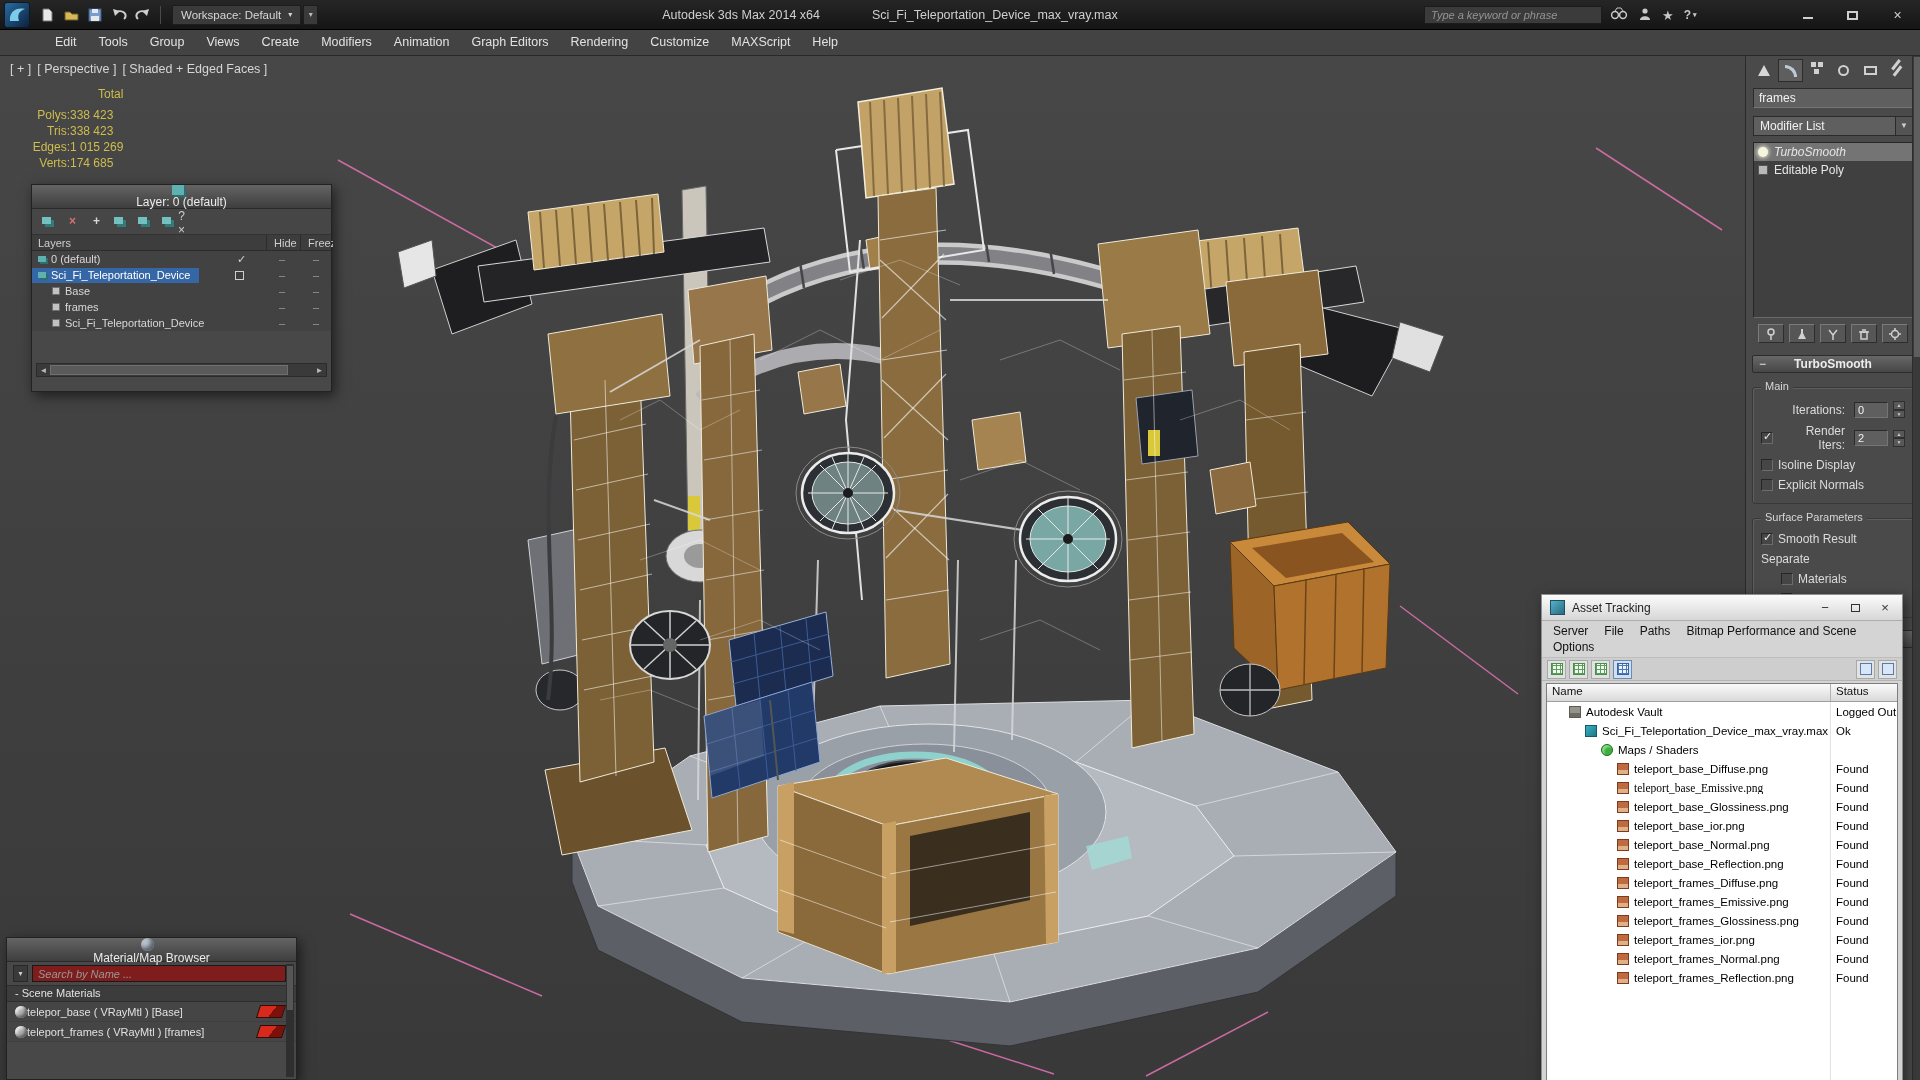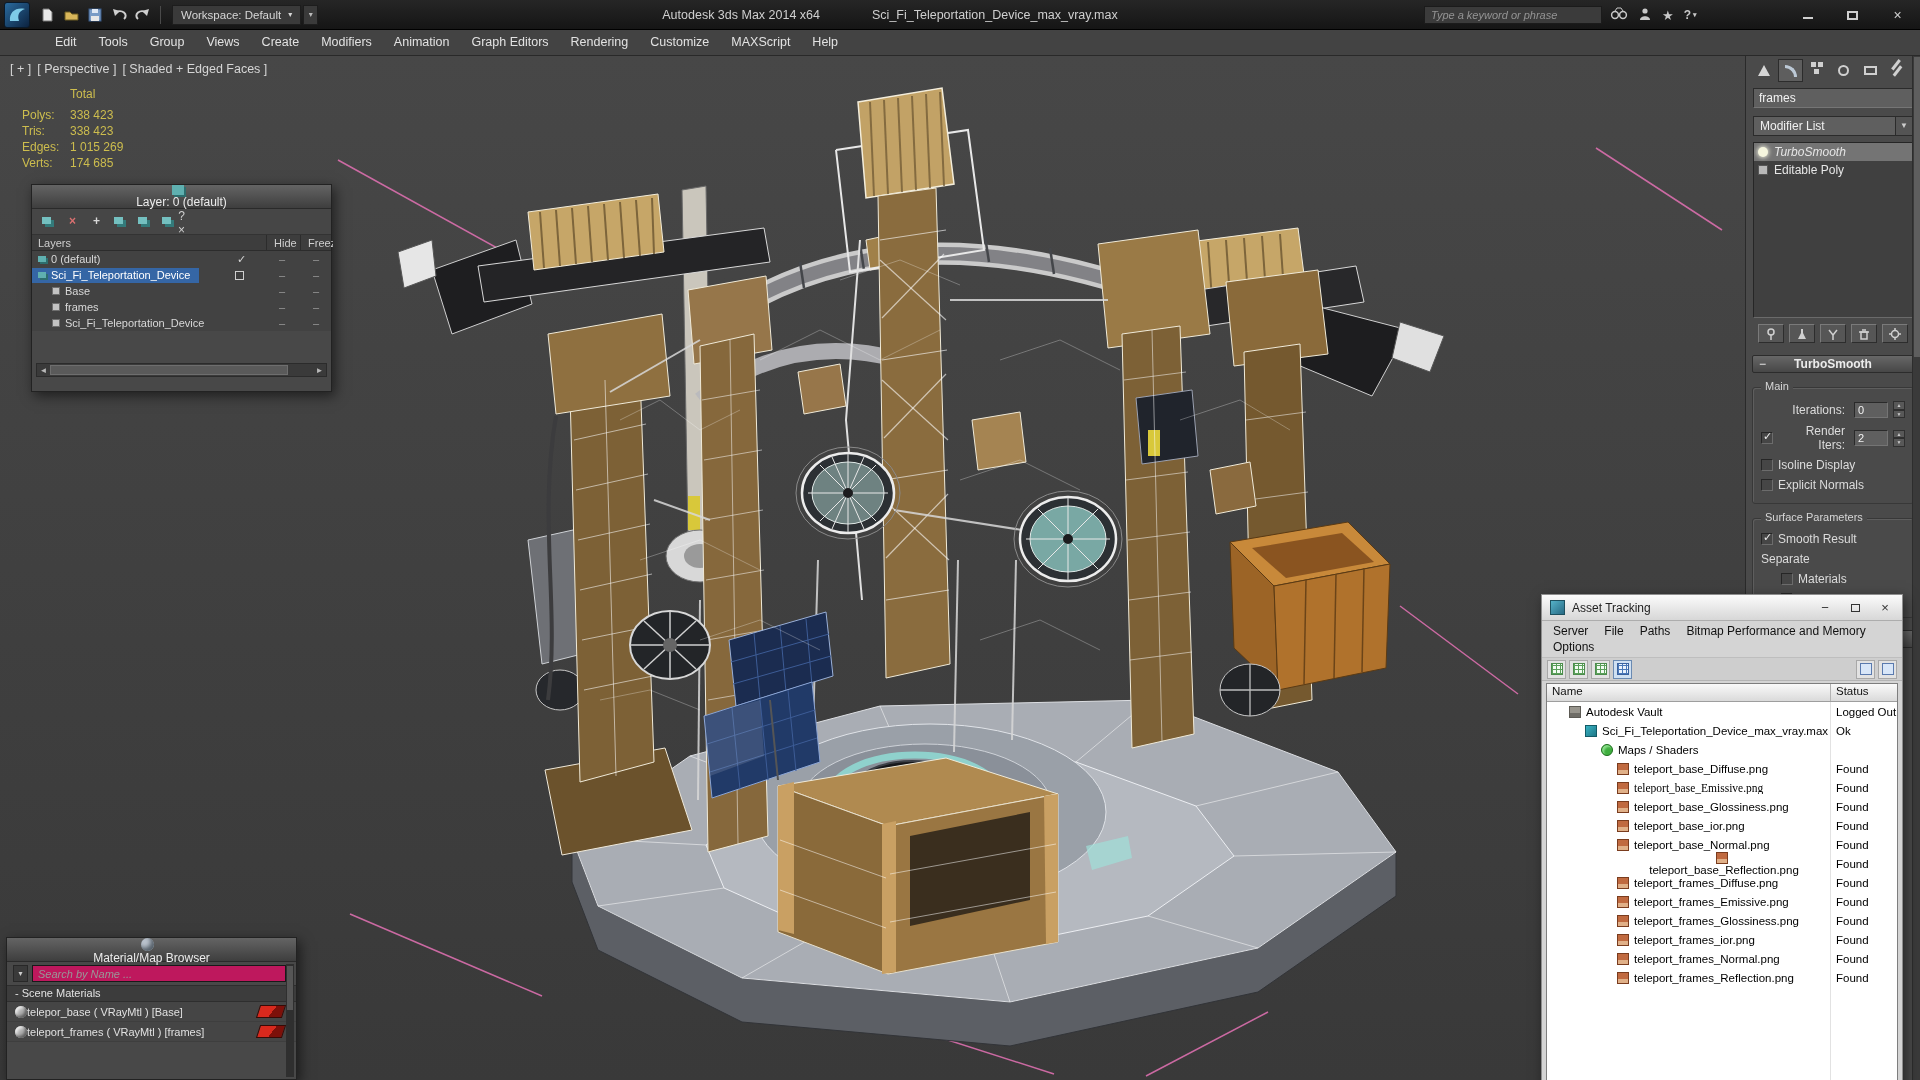--- a/index.html
+++ b/index.html
@@ -26,21 +26,21 @@
   .minbar{width:10px;height:2px;background:#cfcfcf;margin-top:6px;}
   .maxbox{width:11px;height:9px;border:2px solid #cfcfcf;}
 
   
   .menubar{position:absolute;left:0;top:30px;width:1920px;height:26px;background:#434343;border-bottom:1px solid #292929;display:flex;align-items:center;padding-left:44px;z-index:39;}
   .menubar span{padding:0 11px;line-height:25px;color:#e2e2e2;font-size:12.5px;}
 
   
   .viewport{position:absolute;left:0;top:56px;width:1745px;height:1024px;background:linear-gradient(#474747,#393939);overflow:hidden;}
   .vplabel{position:absolute;left:10px;top:6px;display:flex;gap:6px;color:#d6d6d6;font-size:12.5px;}
-  .vpstats{position:absolute;left:22px;top:30px;color:#cdbd4e;font-size:12px;line-height:16px;}
+  .vpstats{position:absolute;left:22px;top:30px;color:#cdbd4e;font-size:12px;line-height:16px;text-align:right;}
   .vpstats .shead{padding-left:48px;margin-bottom:5px;}
   .srow{display:flex;}
   .srow .sl{width:48px;}
 
   
   .dwin{position:absolute;background:#484848;border:1px solid #222;box-shadow:3px 4px 12px rgba(0,0,0,.55);z-index:20;}
   .dtitle{height:24px;background:linear-gradient(#646464,#3e3e3e);border-bottom:1px solid #2a2a2a;display:flex;align-items:center;padding:0 6px;color:#ececec;font-size:12px;flex-direction:column;}
   .dticon{width:12px;height:10px;background:#5fb0b0;box-shadow:2px 2px 0 #2d6e6e;margin-right:8px;flex:none;}
   .dtsphere{width:13px;height:13px;border-radius:50%;background:#b9c2cc;box-shadow:inset -3px -3px 4px #56606a;margin-right:8px;flex:none;}
   .dtspace{flex:1;}
@@ -72,21 +72,21 @@
   .lcol-f{position:absolute;left:271px;width:26px;text-align:center;color:#9a9a9a;}
   .lscroll{position:absolute;left:4px;right:4px;bottom:14px;height:14px;background:#3a3a3a;border:1px solid #2b2b2b;display:flex;align-items:center;}
   .sarrow{width:13px;text-align:center;font-size:8px;color:#b8b8b8;flex:none;}
   .ltrack{flex:1;height:12px;display:flex;align-items:center;}
   .lthumb{width:238px;height:10px;background:#5a5a5a;border:1px solid #6e6e6e;}
 
   
   .mwin{left:6px;top:937px;width:291px;height:143px;}
   .msearchrow{display:flex;align-items:center;gap:4px;padding:3px 10px 3px 6px;}
   .mdrop{width:15px;height:17px;background:#3a3a3a;border:1px solid #282828;color:#ccc;text-align:center;font-size:8px;line-height:16px;flex:none;}
-  .msearch{flex:1;height:17px;background:#be185d;border:1px solid #191919;color:#cfcfcf;font-size:11px;padding:0 5px;font-family:inherit;}
+  .msearch{flex:1;height:17px;background:#7f1d1d;border:1px solid #191919;color:#cfcfcf;font-size:11px;padding:0 5px;font-family:inherit;}
   .msearch::placeholder{font-style:italic;color:#989898;}
   .msection{height:17px;background:#3c3c3c;border-top:1px solid #2e2e2e;border-bottom:1px solid #2e2e2e;padding:1px 8px;font-size:11px;color:#e2e2e2;}
   .mrow{height:20px;display:flex;align-items:center;gap:0;padding:0 12px 0 8px;font-size:11px;color:#e0e0e0;background:#454545;border-bottom:1px solid #3e3e3e;}
   .msphere{width:12px;height:12px;border-radius:50%;background:#b0b0b0;box-shadow:inset -2px -2px 3px #5e5e5e,inset 2px 2px 3px #ececec;flex:none;}
   .mswatch{width:26px;height:13px;margin-left:auto;background:linear-gradient(115deg,#d8291d 55%,#7c100a 55%);border:1px solid #380a06;transform:skewX(-18deg);flex:none;}
   .mscroll{position:absolute;right:2px;top:26px;bottom:2px;width:8px;background:#2f2f2f;}
   .mthumb{width:6px;height:44px;background:#565656;margin:2px auto 0;}
 
   
   .atwin{position:absolute;left:1541px;top:594px;width:362px;height:534px;background:#d4d4d4;border:1px solid #8e8e8e;box-shadow:3px 4px 12px rgba(0,0,0,.5);color:#111;z-index:30;font-size:12px;}
@@ -861,21 +861,21 @@
       <span class="atbtn">
           <span class="atmax"></span>
         </span>
       <span class="atbtn">×</span>
     </div>
     <div class="atmenus">
 
     <span>Server</span>
         <span>File</span>
         <span>Paths</span>
-        <span>Bitmap Performance and Memory</span>
+        <span>Bitmap Performance and Scene</span>
         <span>Options</span>
       </div>
     <div class="attoolbar">
       <span style="display:flex;gap:3px;">
 
       <span class="tbico i-vault">
             <i></i>
           </span>
           <span class="tbico i-report">
             <i></i>
@@ -964,21 +964,21 @@
 
           <div class="atrow">
             <span class="rname" style="padding-left: 70px;">
               <span class="aicon i-tex"></span>
               <span>teleport_base_Normal.png</span>
             </span>
             <span class="rstatus">Found</span>
           </div>
 
           <div class="atrow">
-            <span class="rname" style="padding-left: 70px; flex-direction: column;">
+            <span class="rname" style="padding-left: 70px;">
               <span class="aicon i-tex"></span>
               <span>teleport_base_Reflection.png</span>
             </span>
             <span class="rstatus">Found</span>
           </div>
 
           <div class="atrow">
             <span class="rname" style="padding-left: 70px;">
               <span class="aicon i-tex"></span>
               <span>teleport_frames_Diffuse.png</span>

